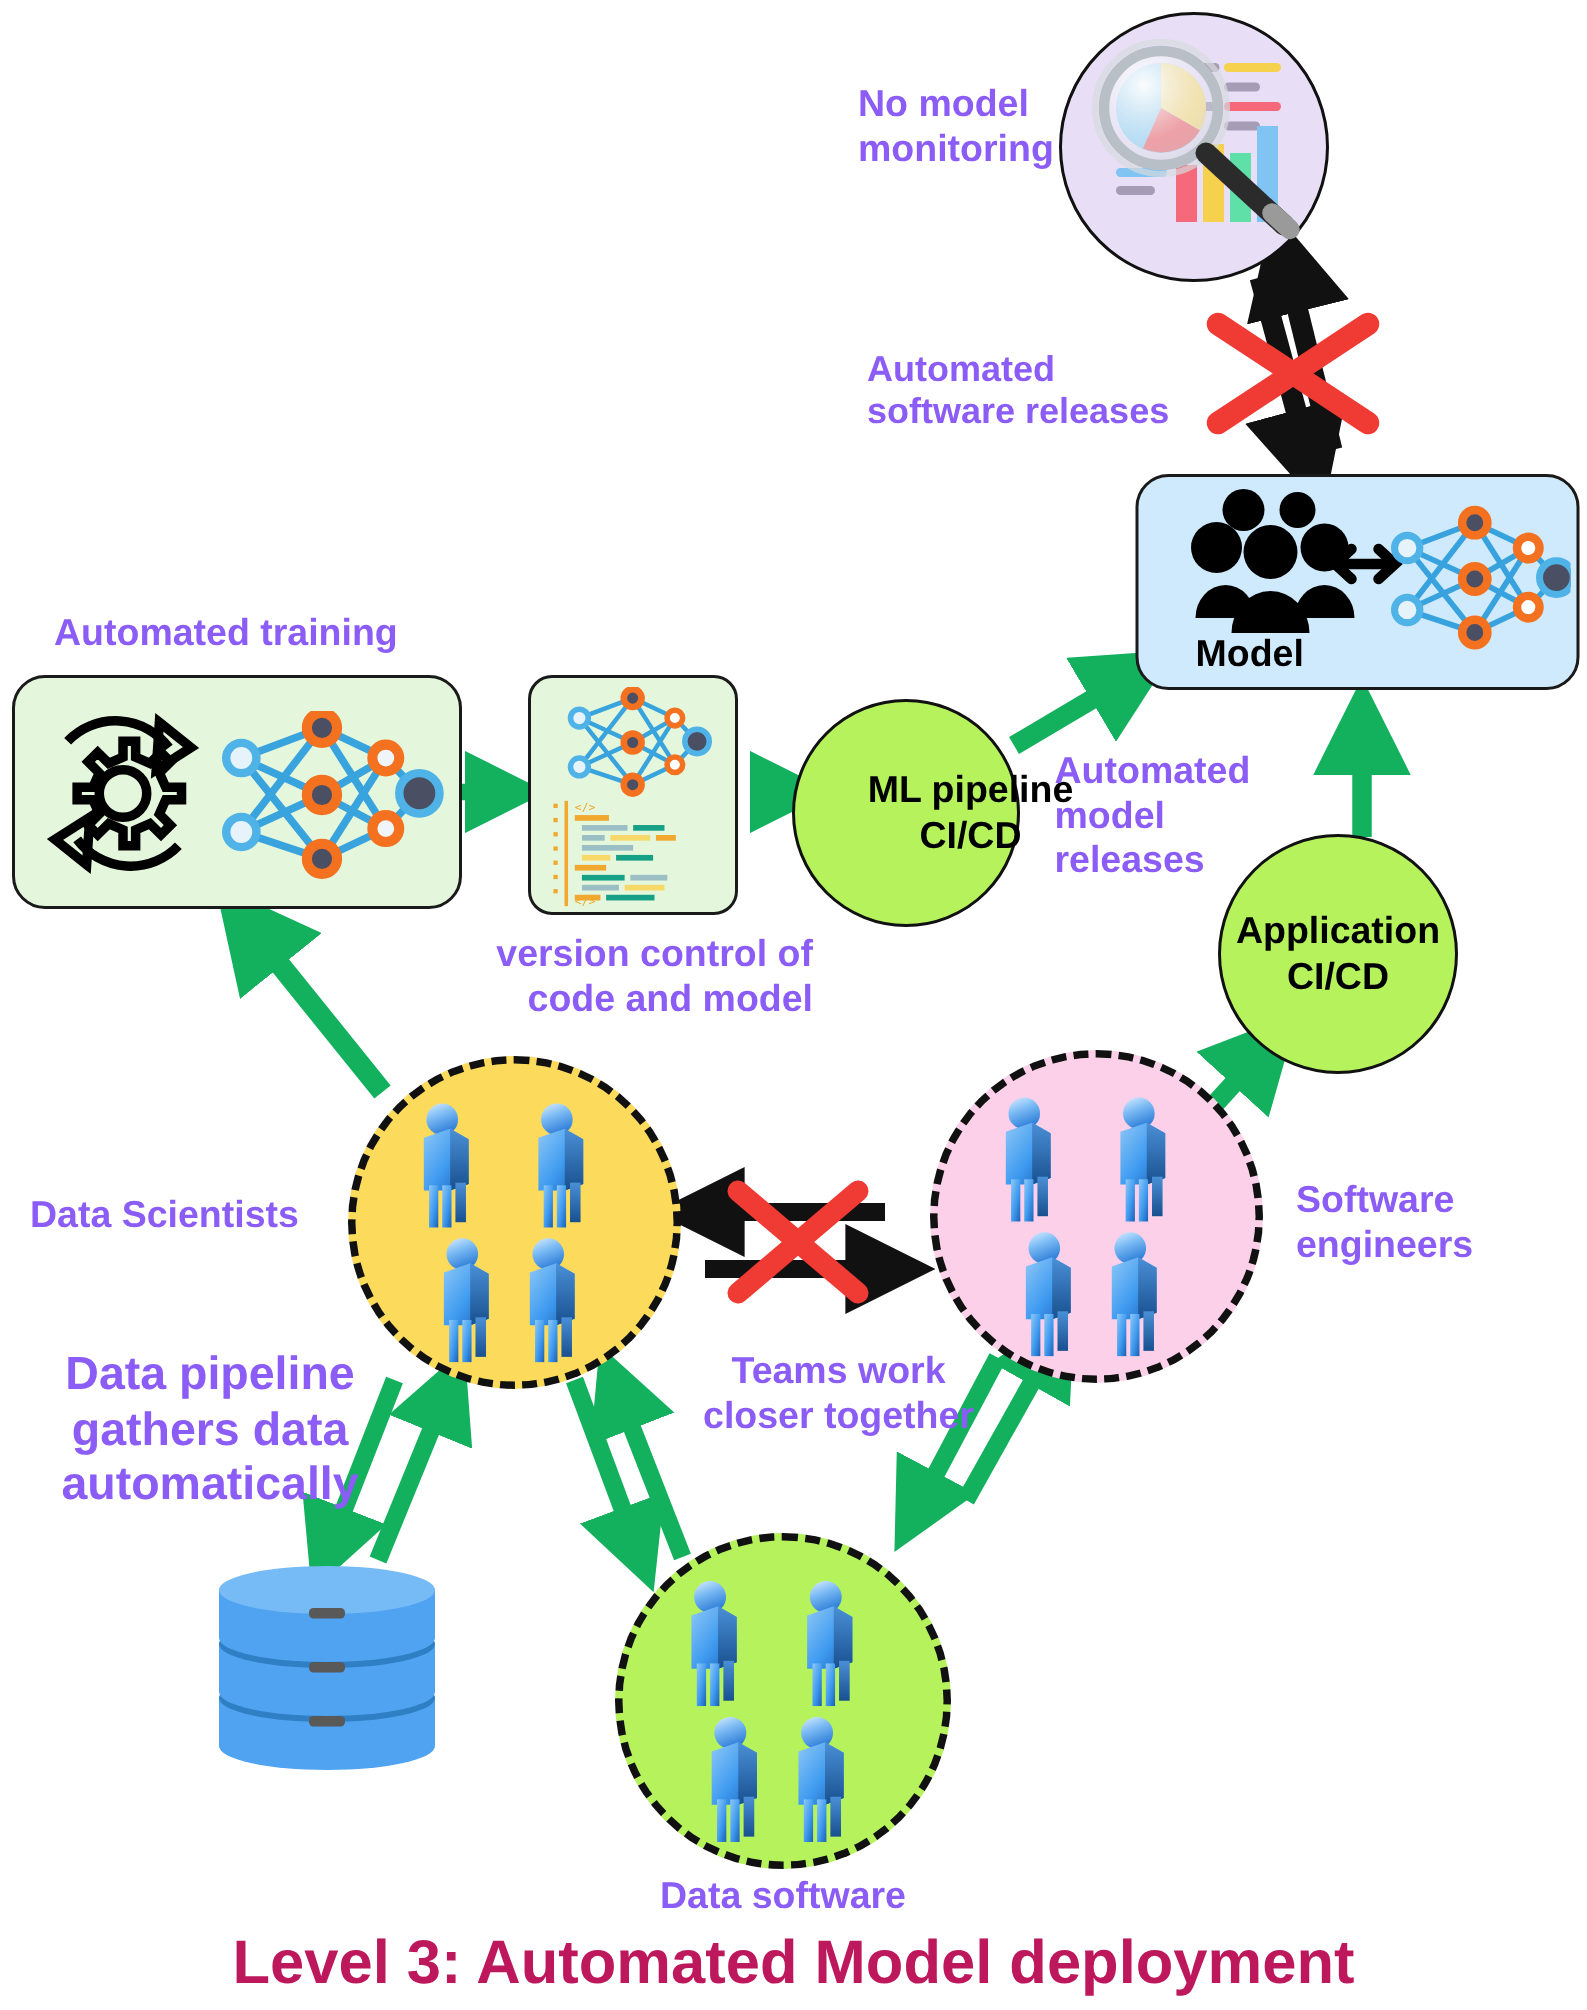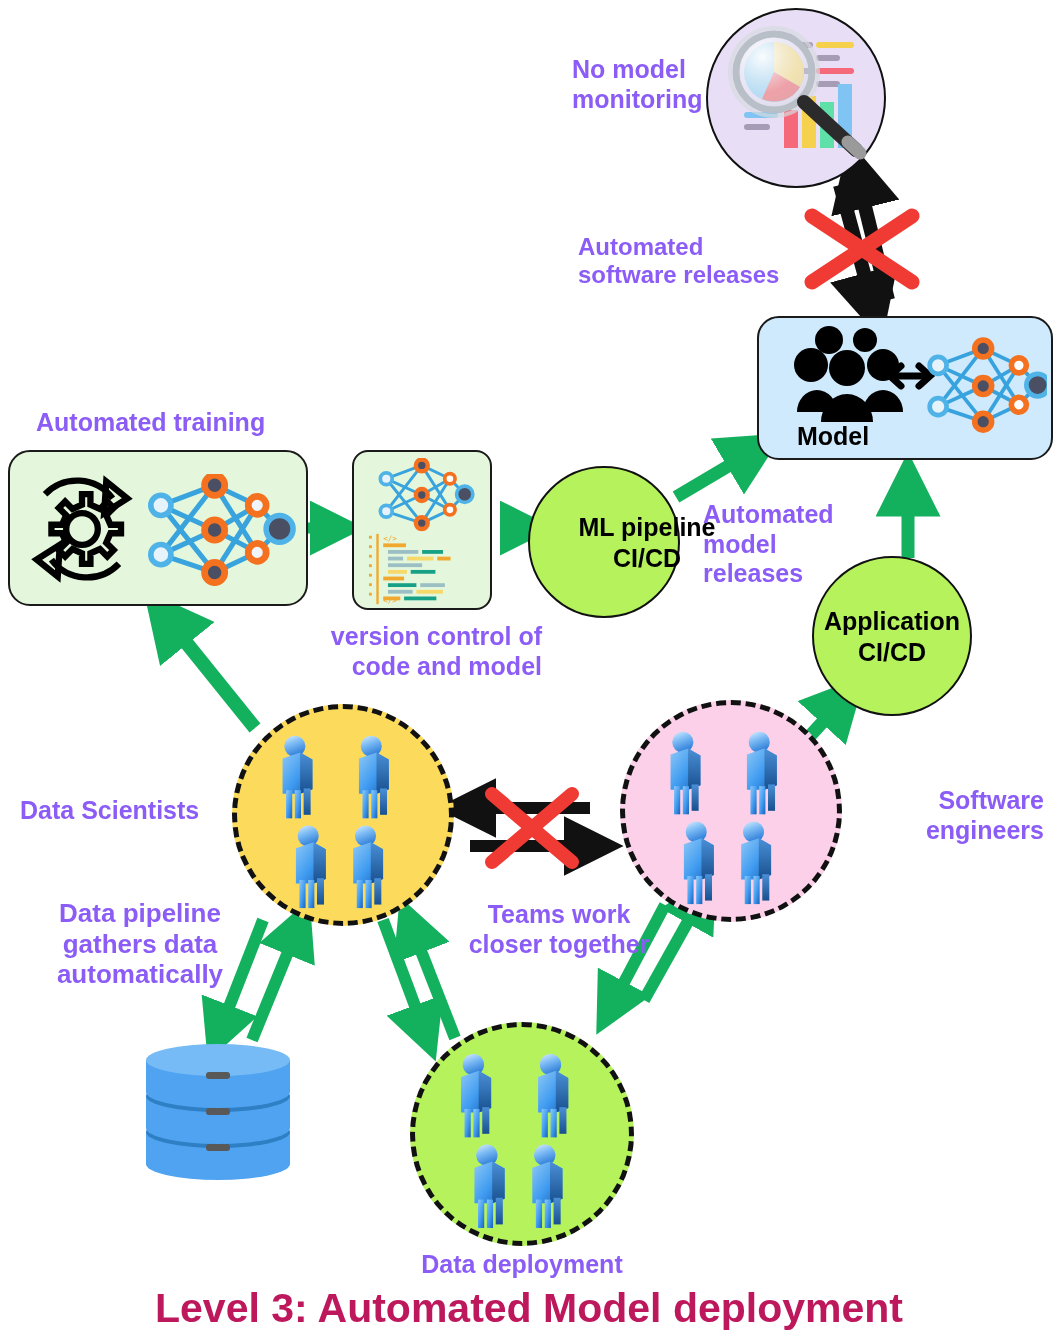--- a/index.html
+++ b/index.html
@@ -377,21 +377,21 @@
           <rect x="8" y="62" width="7" height="32" fill="url(#pBody)"></rect>
           <rect x="18" y="62" width="7" height="32" fill="url(#pBody)"></rect>
           <rect x="28" y="60" width="8" height="30" fill="url(#pSide)"></rect>
         </g>
       </g>
     </svg>
   </div>
 
   <div class="lbl" style="left:20px;top:796px;width:210px;font-size:25px;text-align:left;">Data Scientists</div>
 
-  <div class="lbl" style="left:30px;top:898px;width:220px;font-size:26px;text-align:center;">Data pipeline
+  <div class="lbl" style="left:30px;top:898px;width:220px;font-size:31px;text-align:center;">Data pipeline
 gathers data
 automatically</div>
 
   <div class="lbl" style="left:456px;top:900px;width:206px;font-size:25px;text-align:center;">Teams work
 closer together</div>
 
   <div class="circ c-dash" style="left:620px;top:700px;width:222px;height:222px;background:#fbd0e8;">
     <svg viewBox="0 0 222 222" style="position:absolute;left:0;top:0;width:100%;height:100%;">
       <g transform="translate(44,28) scale(0.92)">
         <g>
@@ -429,21 +429,21 @@
           <path d="M4 26 l20 -7 l14 8 l0 34 l-14 5 l-20 0 z" fill="url(#pBody)"></path>
           <path d="M24 19 l14 8 l0 34 l-14 5 z" fill="url(#pSide)"></path>
           <rect x="8" y="62" width="7" height="32" fill="url(#pBody)"></rect>
           <rect x="18" y="62" width="7" height="32" fill="url(#pBody)"></rect>
           <rect x="28" y="60" width="8" height="30" fill="url(#pSide)"></rect>
         </g>
       </g>
     </svg>
   </div>
 
-  <div class="lbl" style="left:864px;top:786px;width:180px;font-size:25px;text-align:right;">Software
+  <div class="lbl" style="left:864px;top:786px;width:180px;font-size:25px;text-align:left;">Software
 engineers</div>
 
   <div style="position:absolute;left:138px;top:1040px;width:160px;height:140px;">
     <svg viewBox="0 0 160 140" style="width:160px;height:140px;">
       <g>
 
         <rect x="8" y="92" width="144" height="32" fill="#4fa3f0"></rect>
         <ellipse cx="80" cy="124" rx="72" ry="16" fill="#4fa3f0"></ellipse>
         <ellipse cx="80" cy="92" rx="72" ry="16" fill="#2e7fc4"></ellipse>
         <rect x="68" y="104" width="24" height="7" rx="3" fill="#595959"></rect>
@@ -499,17 +499,17 @@
           <path d="M4 26 l20 -7 l14 8 l0 34 l-14 5 l-20 0 z" fill="url(#pBody)"></path>
           <path d="M24 19 l14 8 l0 34 l-14 5 z" fill="url(#pSide)"></path>
           <rect x="8" y="62" width="7" height="32" fill="url(#pBody)"></rect>
           <rect x="18" y="62" width="7" height="32" fill="url(#pBody)"></rect>
           <rect x="28" y="60" width="8" height="30" fill="url(#pSide)"></rect>
         </g>
       </g>
     </svg>
   </div>
 
-  <div class="lbl" style="left:392px;top:1250px;width:260px;font-size:25px;text-align:center;">Data deployment</div>
+  <div class="lbl" style="left:392px;top:1250px;width:260px;font-size:25px;text-align:center;">Data software</div>
 
   <div class="titlebar" style="left:0;top:1285px;font-size:41px;">Level 3: Automated Model deployment</div>
 
 </div>
 
 </body></html>

